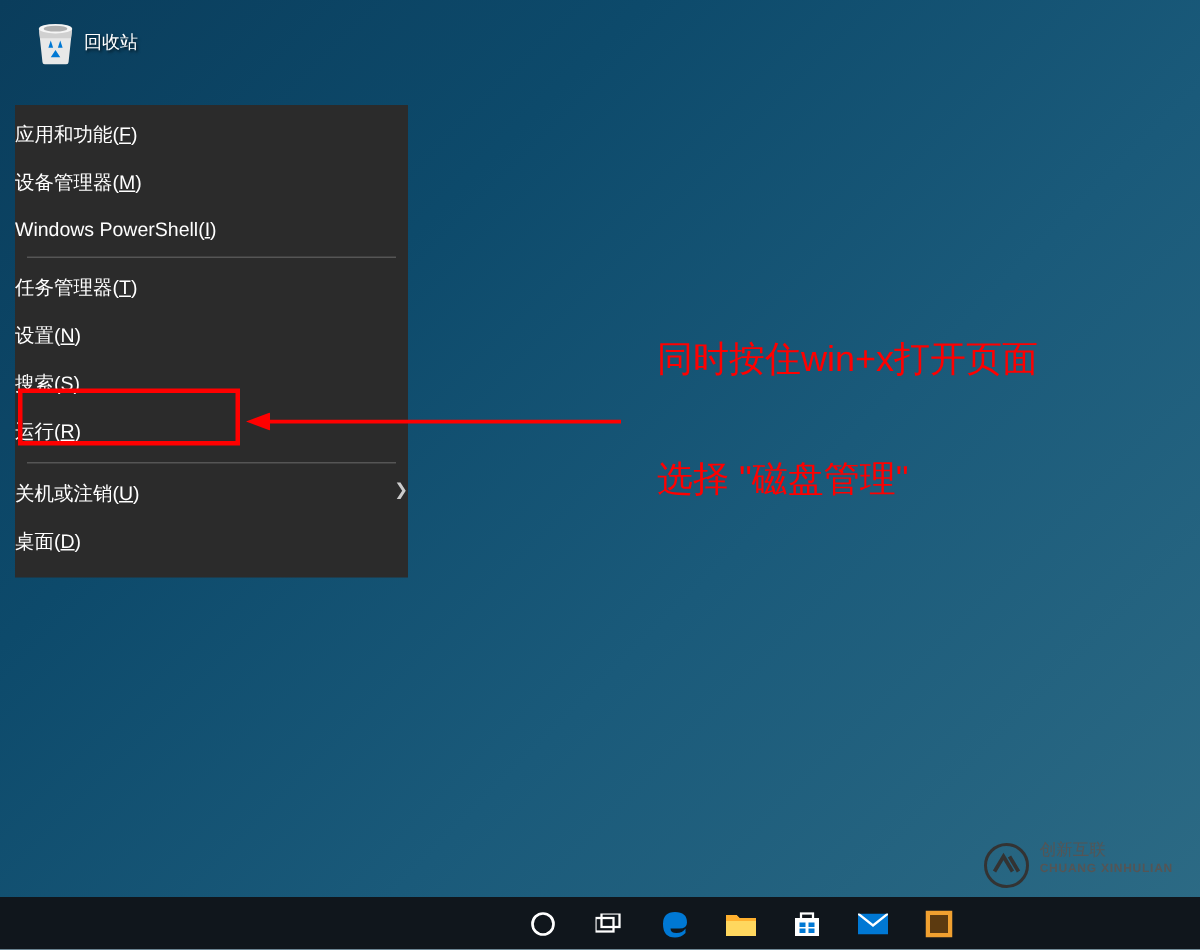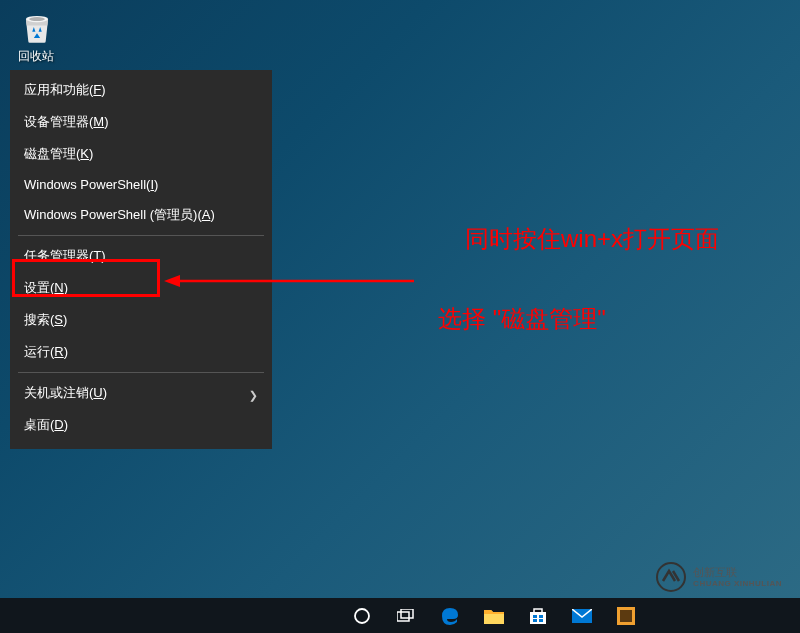--- a/index.html
+++ b/index.html
@@ -8,47 +8,47 @@
   background: linear-gradient(135deg, #0a3d5c 0%, #0d4a6b 30%, #1a5a7a 60%, #2d6b85 100%);
   font-family: "Microsoft YaHei", "Segoe UI", sans-serif;
   overflow: hidden;
   position: relative;
 }
 
 
 .desktop-icon {
   position: absolute;
   top: 8px; left: 18px;
-  display: flex; flex-direction: column; align-items: flex-start;
+  display: flex; flex-direction: row; align-items: center;
   cursor: pointer;
 }
 .recycle-bin-icon {
   width: 38px; height: 38px;
 }
 .desktop-icon-label {
   color: #fff; font-size: 12px; margin-top: 2px;
   text-shadow: 1px 1px 2px rgba(0,0,0,0.7);
 }
 
 
 .context-menu {
   position: absolute;
   top: 70px; left: 10px;
   width: 262px;
   background: #2b2b2b;
   padding: 4px 0 8px 0;
 }
 .menu-item {
-  padding: 7px 14px;
+  padding: 7px 0;
   color: #fff;
   font-size: 13px;
   cursor: pointer;
   display: flex;
   justify-content: space-between;
-  align-items: flex-end;
+  align-items: flex-start;
 }
 .menu-item .hotkey { text-decoration: underline; }
 .menu-separator {
   height: 1px;
   background: #555;
   margin: 4px 8px;
 }
 .menu-item .arrow {
   font-size: 11px; color: #ccc;
 }
@@ -70,21 +70,21 @@
   pointer-events: none;
 }
 
 
 .annotation {
   position: absolute;
   color: #ff0000;
   font-size: 24px;
   font-family: "Microsoft YaHei", sans-serif;
 }
-.annotation-1 { top: 223px; left: 438px; margin-left: 27px; }
+.annotation-1 { top: 223px; left: 438px; }
 .annotation-2 { top: 303px; left: 438px; }
 
 
 .taskbar {
   position: absolute;
   bottom: 0; left: 0; right: 0;
   height: 35px;
   background: #10161c;
   display: flex;
   align-items: center;
@@ -93,21 +93,21 @@
 .taskbar-item {
   width: 44px; height: 35px;
   display: flex; align-items: center; justify-content: center;
   cursor: pointer;
 }
 
 
 .brand-logo {
   position: absolute;
   bottom: 40px; right: 18px;
-  display: flex; align-items: center; gap: 6px; margin-top: 39px;
+  display: flex; gap: 6px; margin-top: 39px;
 }
 .brand-mark {
   width: 32px; height: 32px;
 }
 .brand-text {
   display: flex; flex-direction: column;
   color: #555; font-size: 11px; line-height: 1.2;
 }
 .brand-text .sub { font-size: 8px; letter-spacing: 0.5px; font-weight: bold; }
 </style>
@@ -126,27 +126,21 @@
 </div>
 
 <div class="context-menu">
   <div class="menu-item">
       <span><span>应用和功能</span>(<span class="hotkey">F</span>)</span>
     </div>
   <div class="menu-item">
       <span><span>设备管理器</span>(<span class="hotkey">M</span>)</span>
     </div>
   <div class="menu-item">
-      <span><span>磁盘管理</span>(<span class="hotkey">K</span>)</span>
-    </div>
-  <div class="menu-item">
       <span><span>Windows PowerShell</span>(<span class="hotkey">I</span>)</span>
-    </div>
-  <div class="menu-item">
-      <span><span>Windows PowerShell (管理员)</span>(<span class="hotkey">A</span>)</span>
     </div>
   <div class="menu-separator"></div>
   <div class="menu-item">
       <span><span>任务管理器</span>(<span class="hotkey">T</span>)</span>
     </div>
   <div class="menu-item">
       <span><span>设置</span>(<span class="hotkey">N</span>)</span>
     </div>
   <div class="menu-item">
       <span><span>搜索</span>(<span class="hotkey">S</span>)</span>

